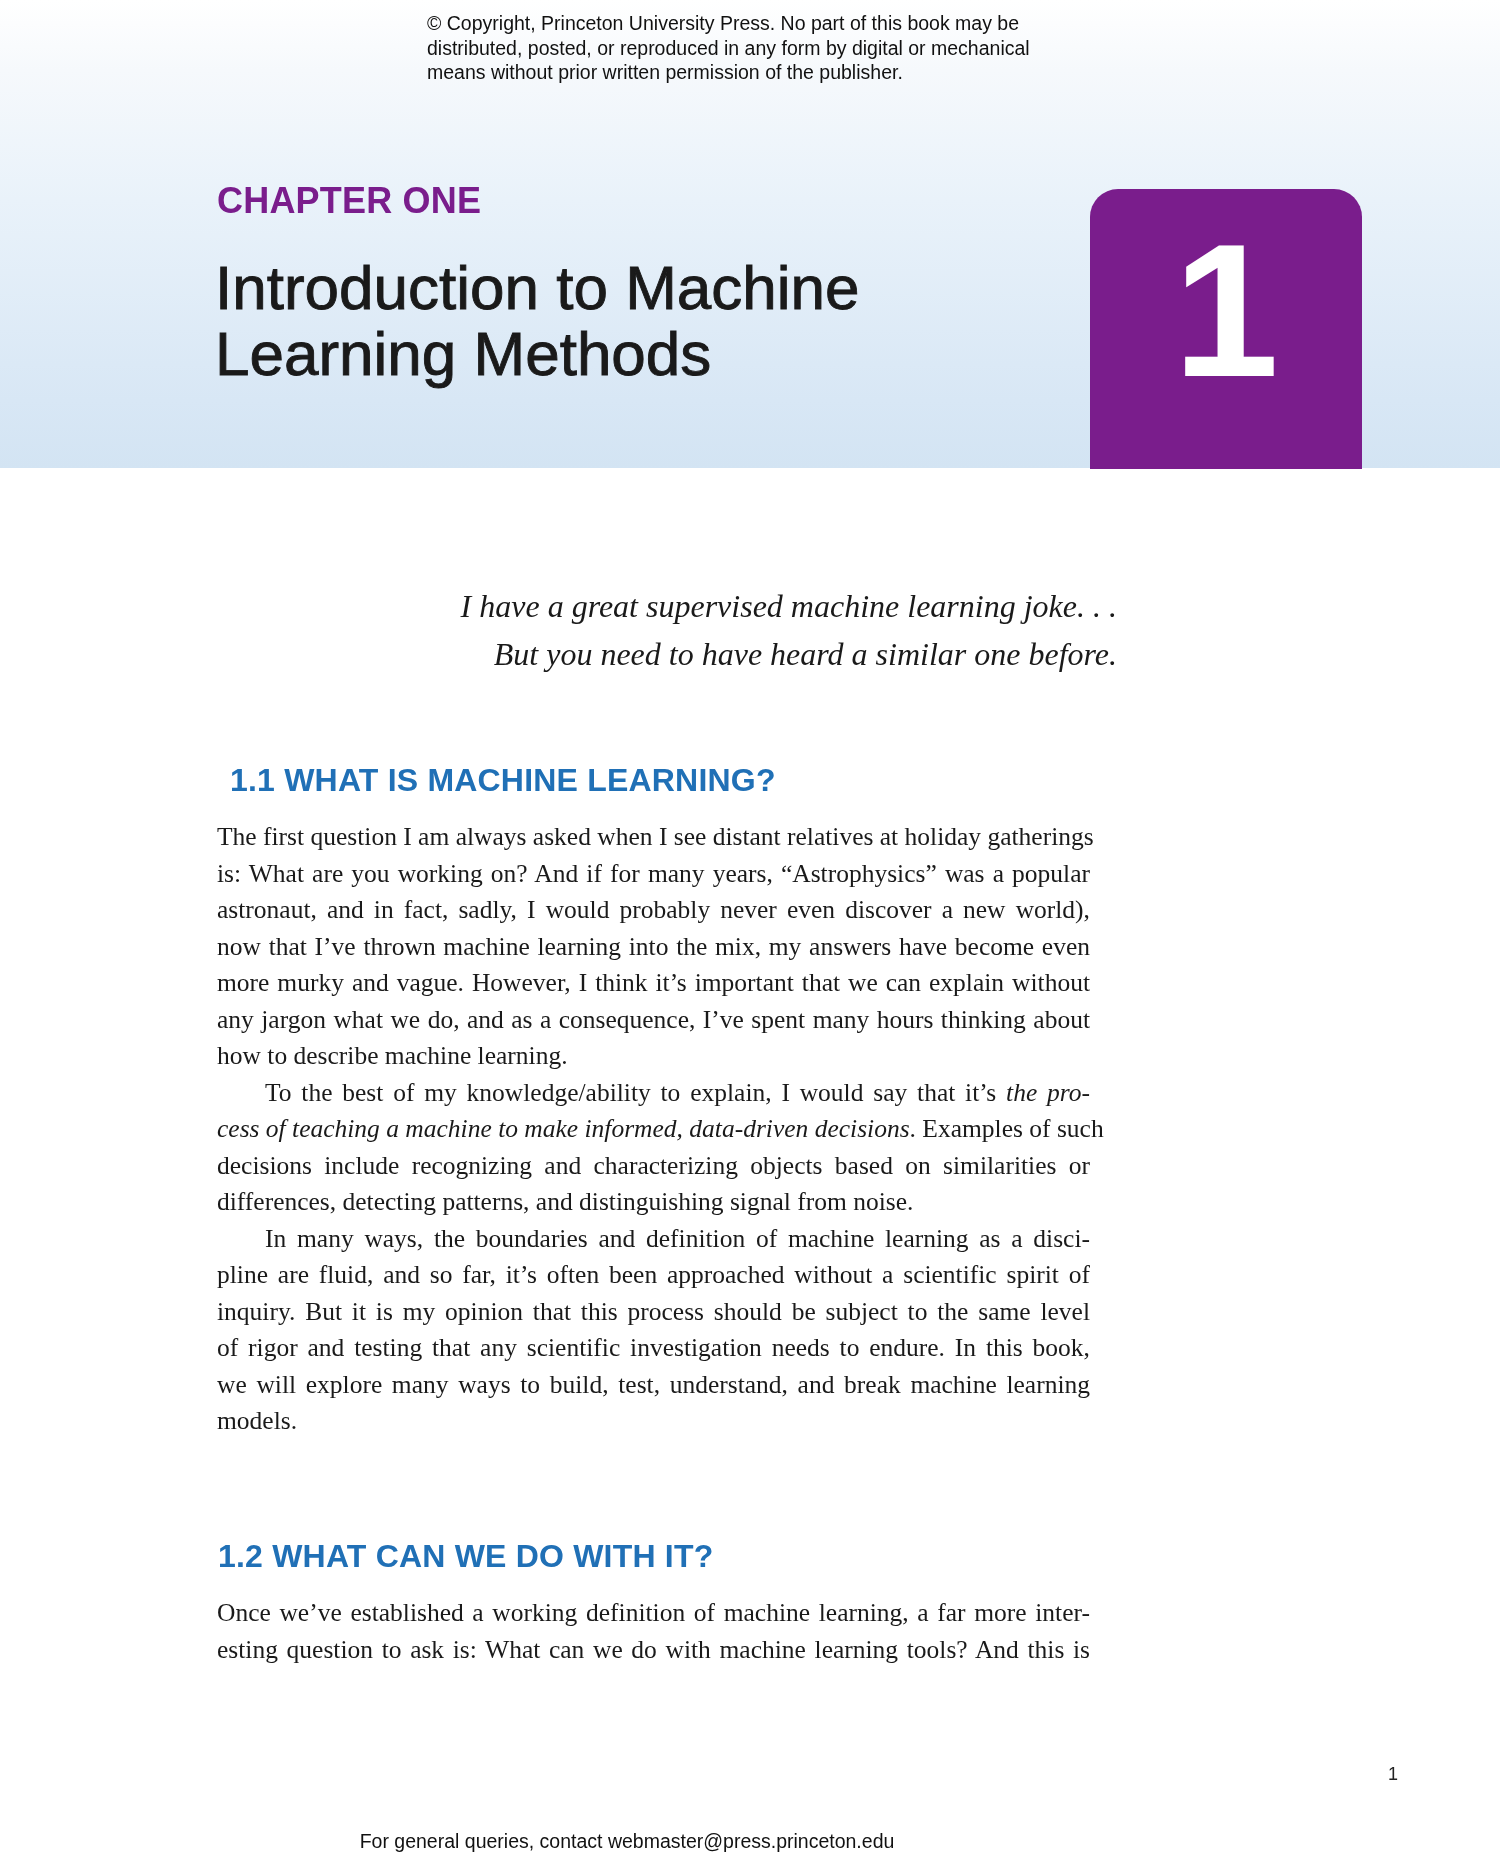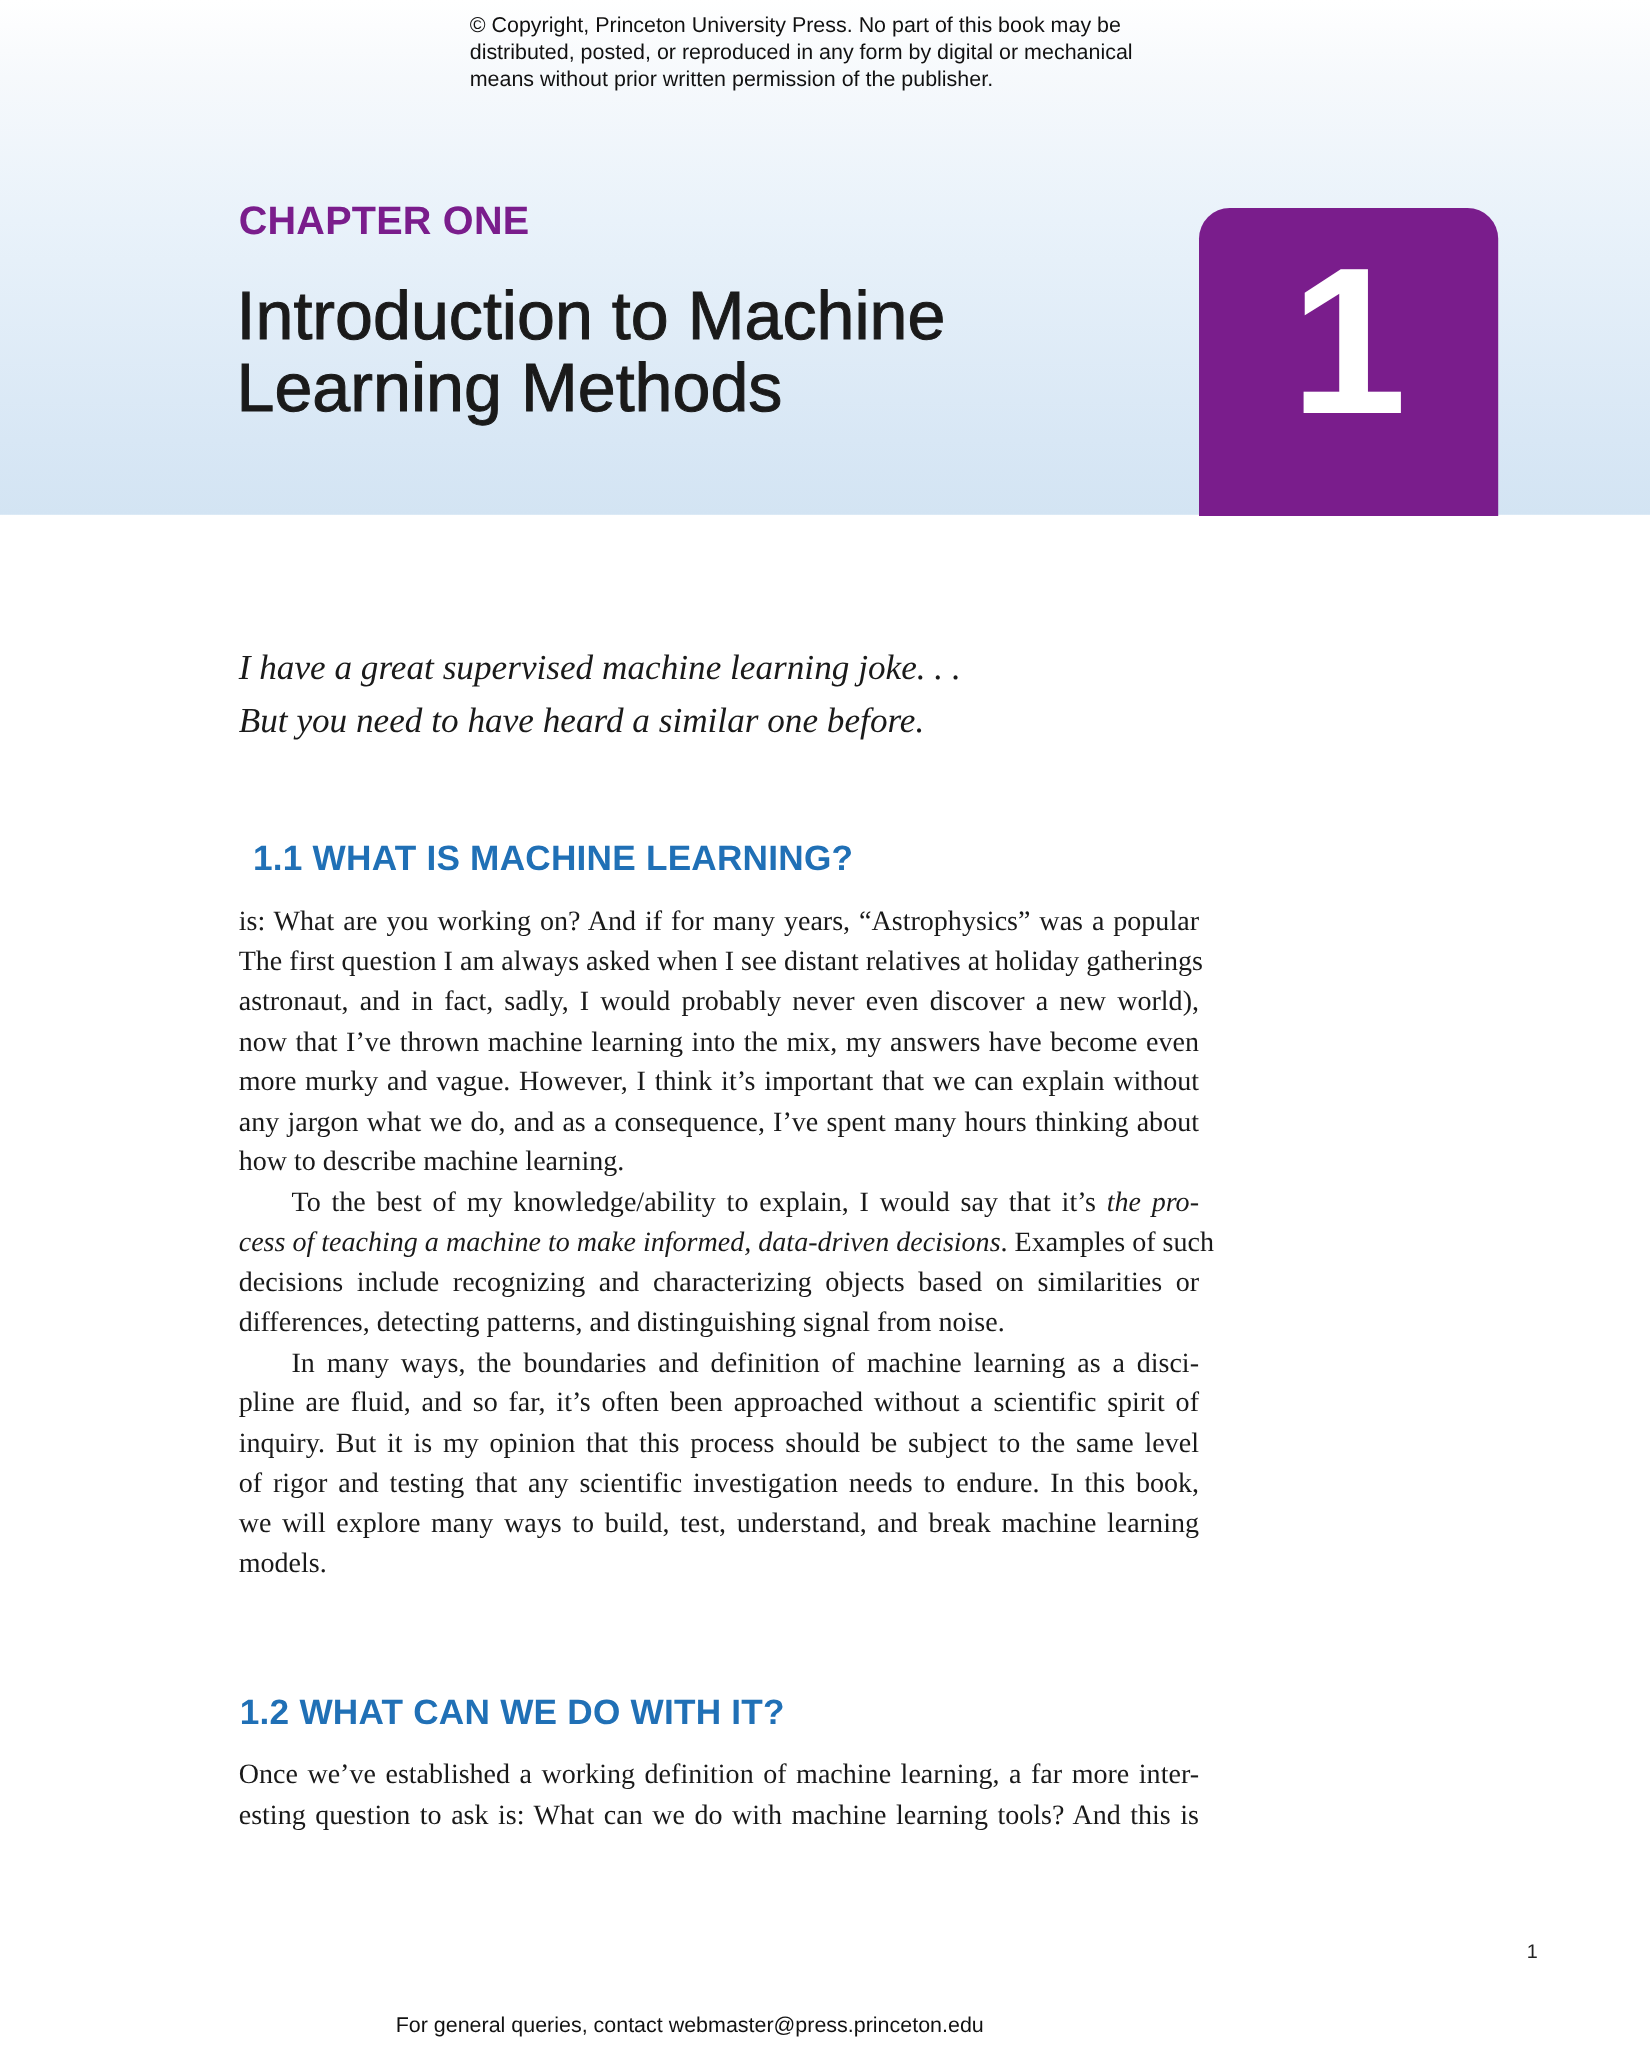--- a/index.html
+++ b/index.html
@@ -37,21 +37,21 @@
     display: flex; justify-content: center;
   }
   .chapter-badge span {
     font-family: "Liberation Sans", sans-serif; font-weight: bold;
     color: #fff; font-size: 190px; line-height: 1; margin-top: 26px;
   }
   .epigraph {
     position: absolute; left: 217px; top: 582px; width: 900px;
     font-style: italic; font-size: 32px; line-height: 48px; color: #1a1a1a;
   }
-  .epigraph div { white-space: nowrap; }
+  .epigraph div { white-space: nowrap; text-align: right; }
   .section-heading {
     position: absolute; left: 218px;
     font-family: "Liberation Sans", sans-serif; font-weight: bold;
     font-size: 32px; color: #2070b6; letter-spacing: 0.2px; white-space: nowrap;
   }
   .body-text {
     position: absolute; left: 217px; width: 873px;
     font-size: 25.5px; line-height: 36.5px; color: #1a1a1a;
     text-align: justify;
   }
@@ -92,22 +92,22 @@
 
 <div class="epigraph">
   <div>I have a great supervised machine learning joke. . .</div>
   <div>But you need to have heard a similar one before.</div>
 </div>
 
 <div class="section-heading" style="top:762px;margin-left:12px;">1.1 WHAT IS MACHINE LEARNING?</div>
 
 <div class="body-text" style="top:819px;">
   <div>
+    <span class="line">The first question I am always asked when I see distant relatives at holiday gatherings</span>
     <span class="line">is: What are you working on? And if for many years, “Astrophysics” was a popular</span>
-    <span class="line">The first question I am always asked when I see distant relatives at holiday gatherings</span>
     <span class="line">astronaut, and in fact, sadly, I would probably never even discover a new world),</span>
     <span class="line">now that I’ve thrown machine learning into the mix, my answers have become even</span>
     <span class="line">more murky and vague. However, I think it’s important that we can explain without</span>
     <span class="line">any jargon what we do, and as a consequence, I’ve spent many hours thinking about</span>
     <span class="line last">how to describe machine learning.</span>
   </div>
   <div>
     <span class="line indent"><span>To the best of my knowledge/ability to explain, I would say that it’s </span><i>the pro-</i></span>
     <span class="line"><i>cess of teaching a machine to make informed, data-driven decisions</i><span>. Examples of such</span></span>
     <span class="line">decisions include recognizing and characterizing objects based on similarities or</span>

